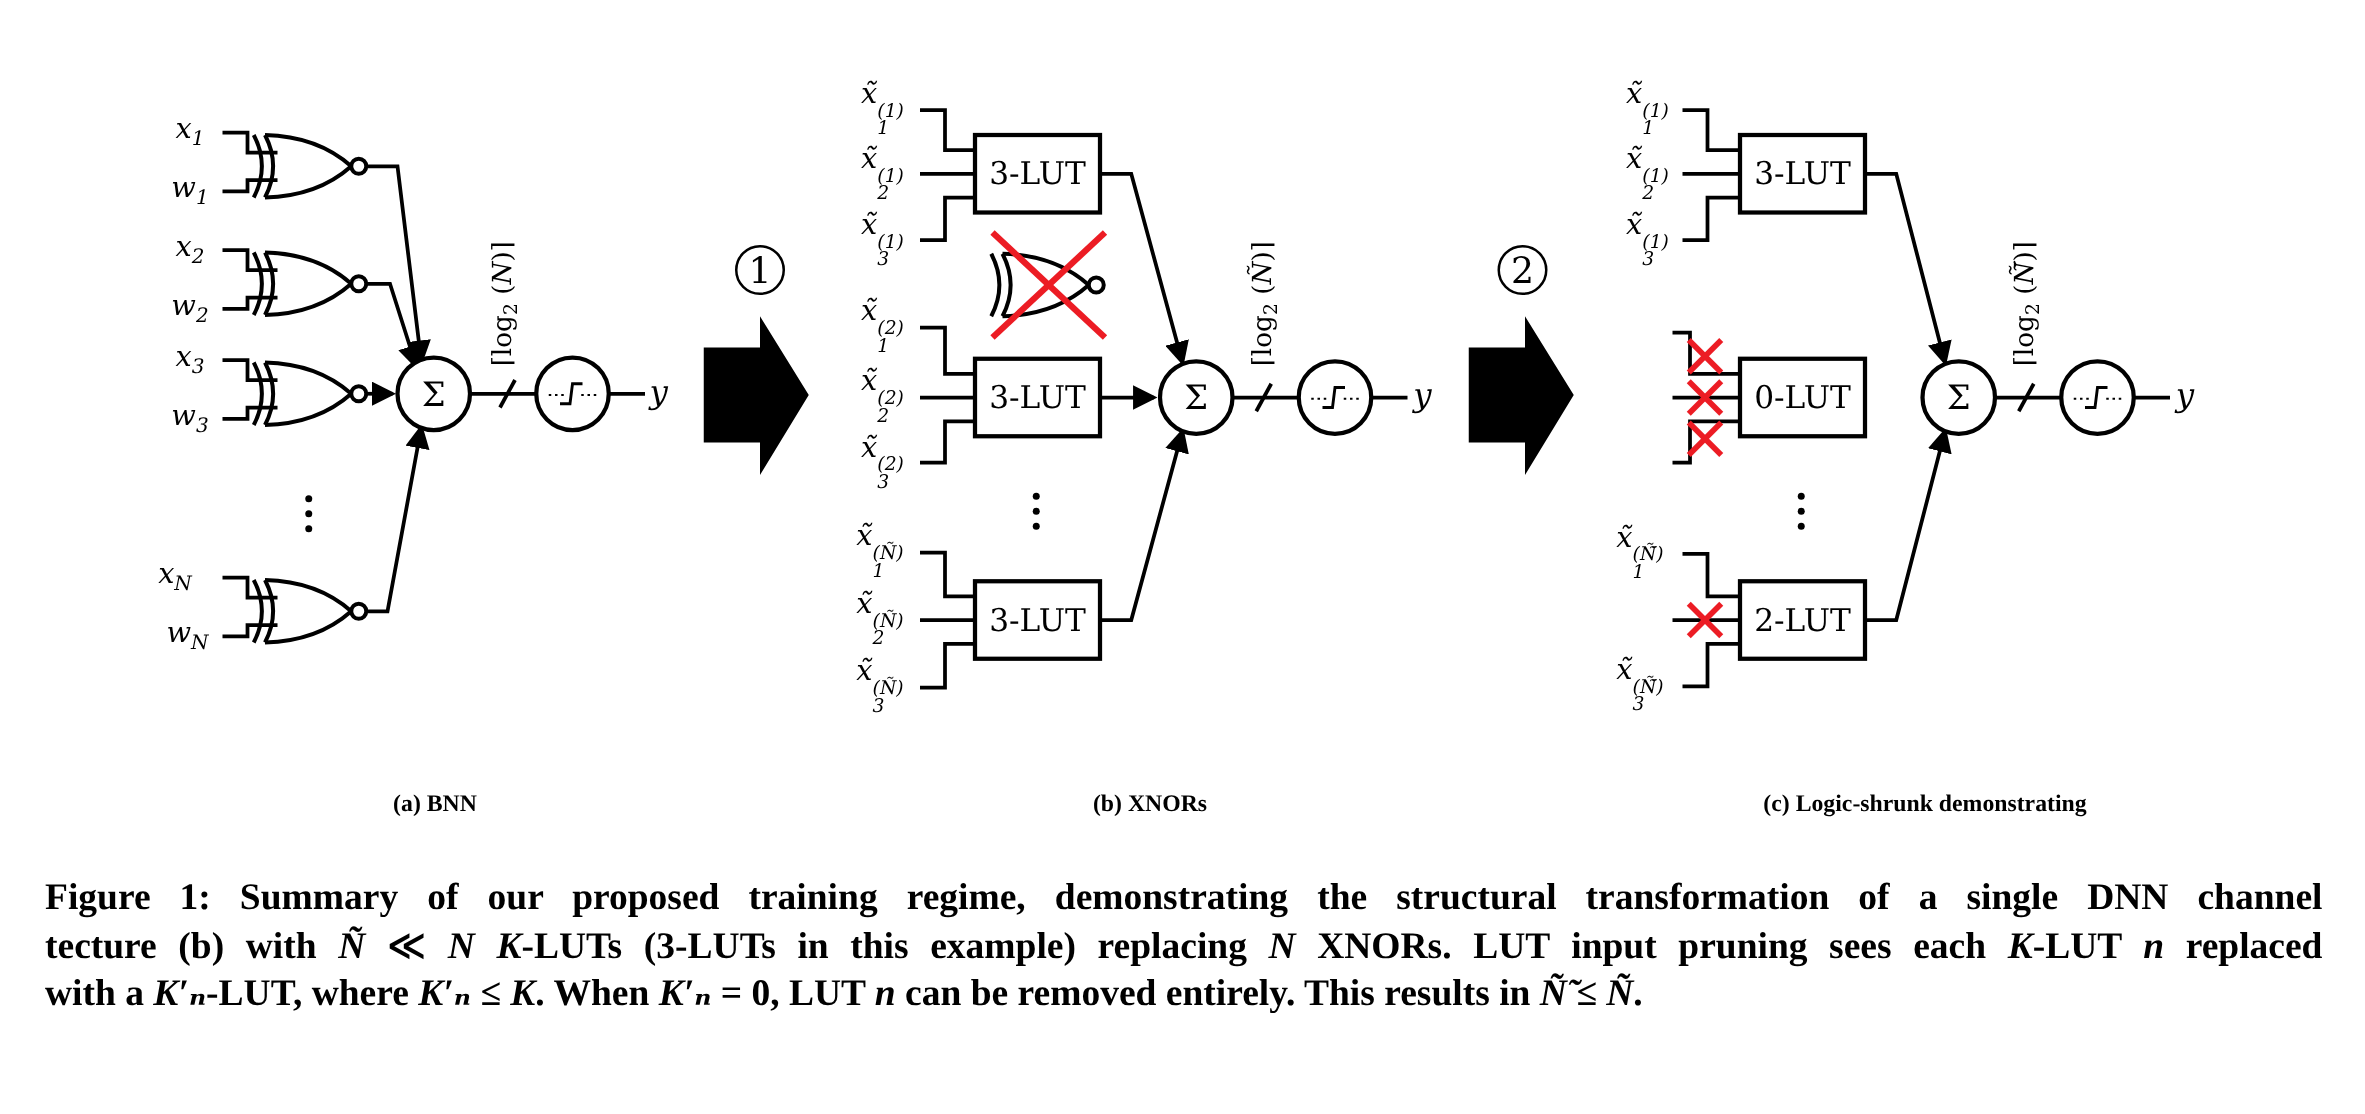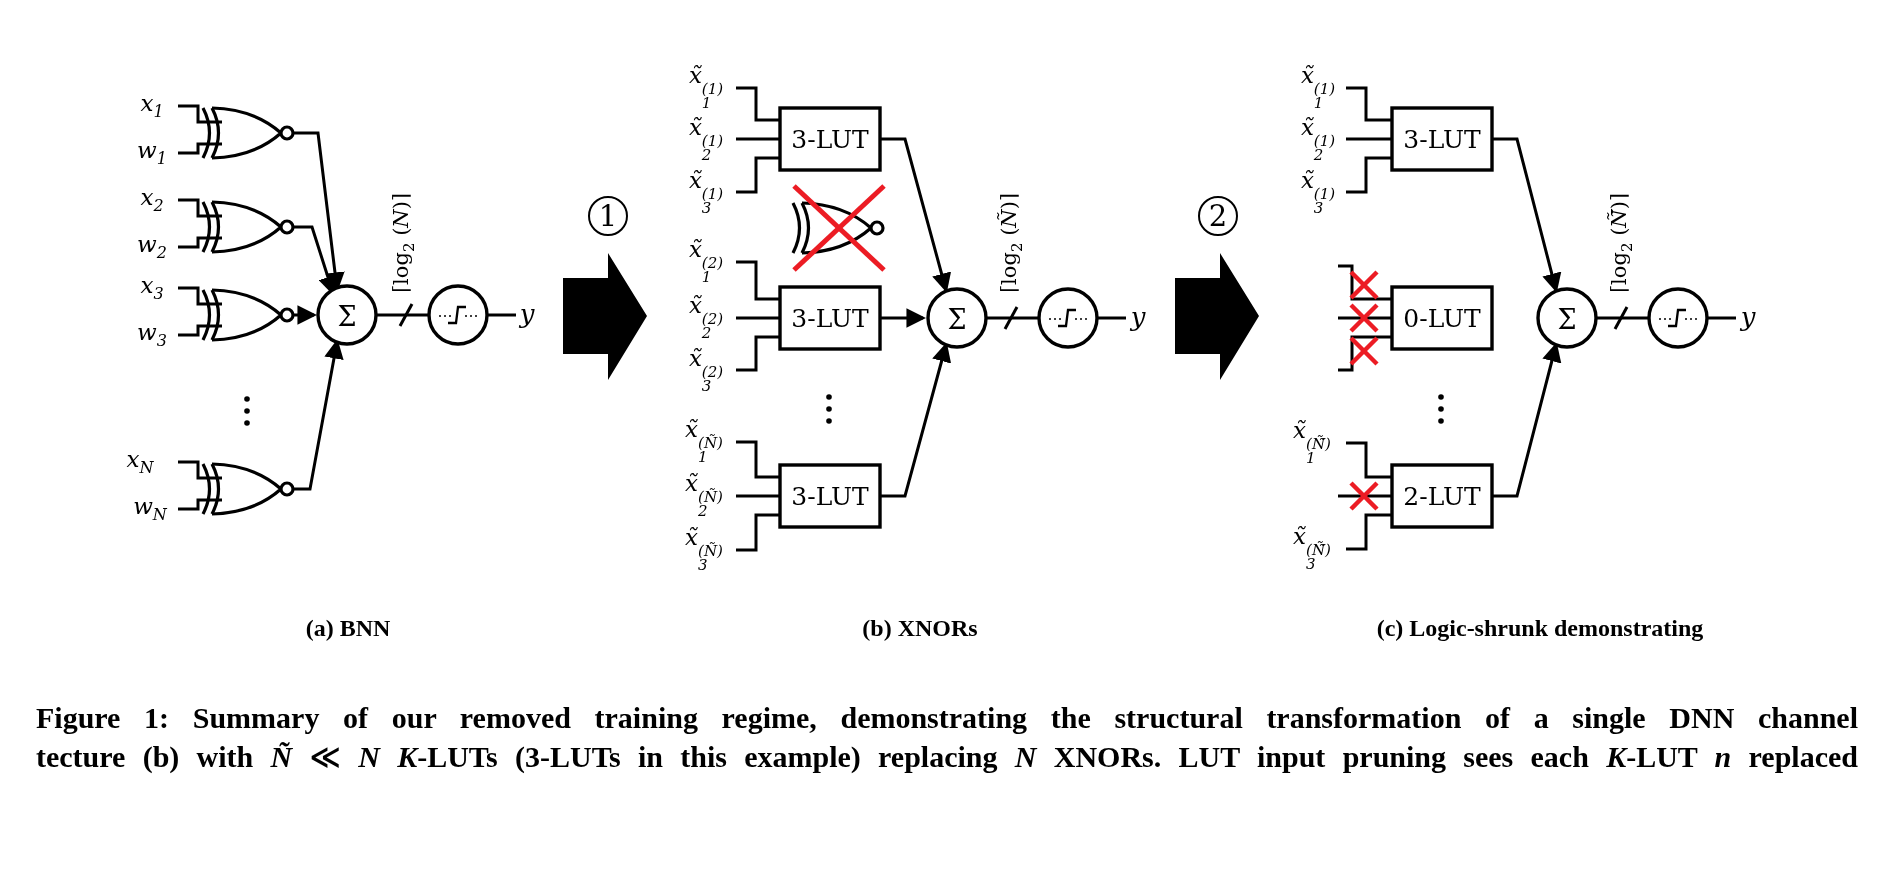--- a/index.html
+++ b/index.html
@@ -18,21 +18,21 @@
   .sum{position:absolute;transform:translate(-50%,-50%);font:27px "DejaVu Serif","Liberation Serif",serif;}
   .ylab{position:absolute;transform:translate(-50%,-50%);font:italic 26px "DejaVu Serif","Liberation Serif",serif;}
   .buslab{position:absolute;transform:translate(-50%,-50%) rotate(-90deg);
           font:21px "DejaVu Serif","Liberation Serif",serif;white-space:nowrap;line-height:1;}
   .buslab sub{font-size:15px;}
   .m{font-style:italic;}
   .circnum{position:absolute;transform:translate(-50%,-50%);width:40px;height:40px;border:2.5px solid #000;
            border-radius:50%;display:flex;align-items:center;justify-content:center;
            font:29px "DejaVu Serif","Liberation Serif",serif;box-sizing:border-box;}
   .subcap{position:absolute;transform:translate(-50%,-50%);font-family:"Liberation Serif","DejaVu Serif",serif;
-          font-weight:bold;font-size:24px;white-space:nowrap;}
+          font-weight:bold;font-size:19px;white-space:nowrap;margin-top:16px;}
   .cap{position:absolute;left:36px;top:699px;width:1822px;}
   .capline{font-family:"Liberation Serif","DejaVu Serif","DejaVu Sans",serif;font-weight:bold;
            font-size:30px;line-height:38.5px;}
   .jl{text-align:justify;text-align-last:justify;}
 </style>
 </head>
 <body>
 
 <div class="stage">
 
@@ -258,17 +258,18 @@
   <div class="boxlab" style="left:1442px;top:496px">2-LUT</div>
   <div class="sum" style="left:1567px;top:319px">Σ</div>
   <div class="buslab" style="left:1622px;top:243px"><span>⌈log</span><sub>2</sub><span> (</span><span class="m">Ñ̃</span><span>)⌉</span></div>
   <div class="ylab" style="left:1748px;top:317px">y</div>
 
   <div class="subcap" style="left:348px;top:628px">(a) BNN</div>
   <div class="subcap" style="left:920px;top:628px">(b) XNORs</div>
   <div class="subcap" style="left:1540px;top:628px">(c) Logic-shrunk demonstrating</div>
 
   <div class="cap">
-    <div class="capline jl">Figure 1: Summary of our removed training regime, demonstrating the structural transformation of a single DNN channel</div>
+    <div class="capline jl">Figure 1: Summary of our proposed training regime, demonstrating the structural transformation of a single DNN channel</div>
     <div class="capline jl"><span>tecture (b) with </span><span class="m">Ñ</span><span> ≪ </span><span class="m">N K</span><span>-LUTs (3-LUTs in this example) replacing </span><span class="m">N</span><span> XNORs. LUT input pruning sees each </span><span class="m">K</span><span>-LUT </span><span class="m">n</span><span> replaced</span></div>
+    <div class="capline"><span>with a </span><span class="m">K′ₙ</span><span>-LUT, where </span><span class="m">K′ₙ ≤ K</span><span>. When </span><span class="m">K′ₙ</span><span> = 0, LUT </span><span class="m">n</span><span> can be removed entirely. This results in </span><span class="m">Ñ̃ ≤ Ñ</span><span>.</span></div>
   </div>
 
 </div>
 
 </body></html>

